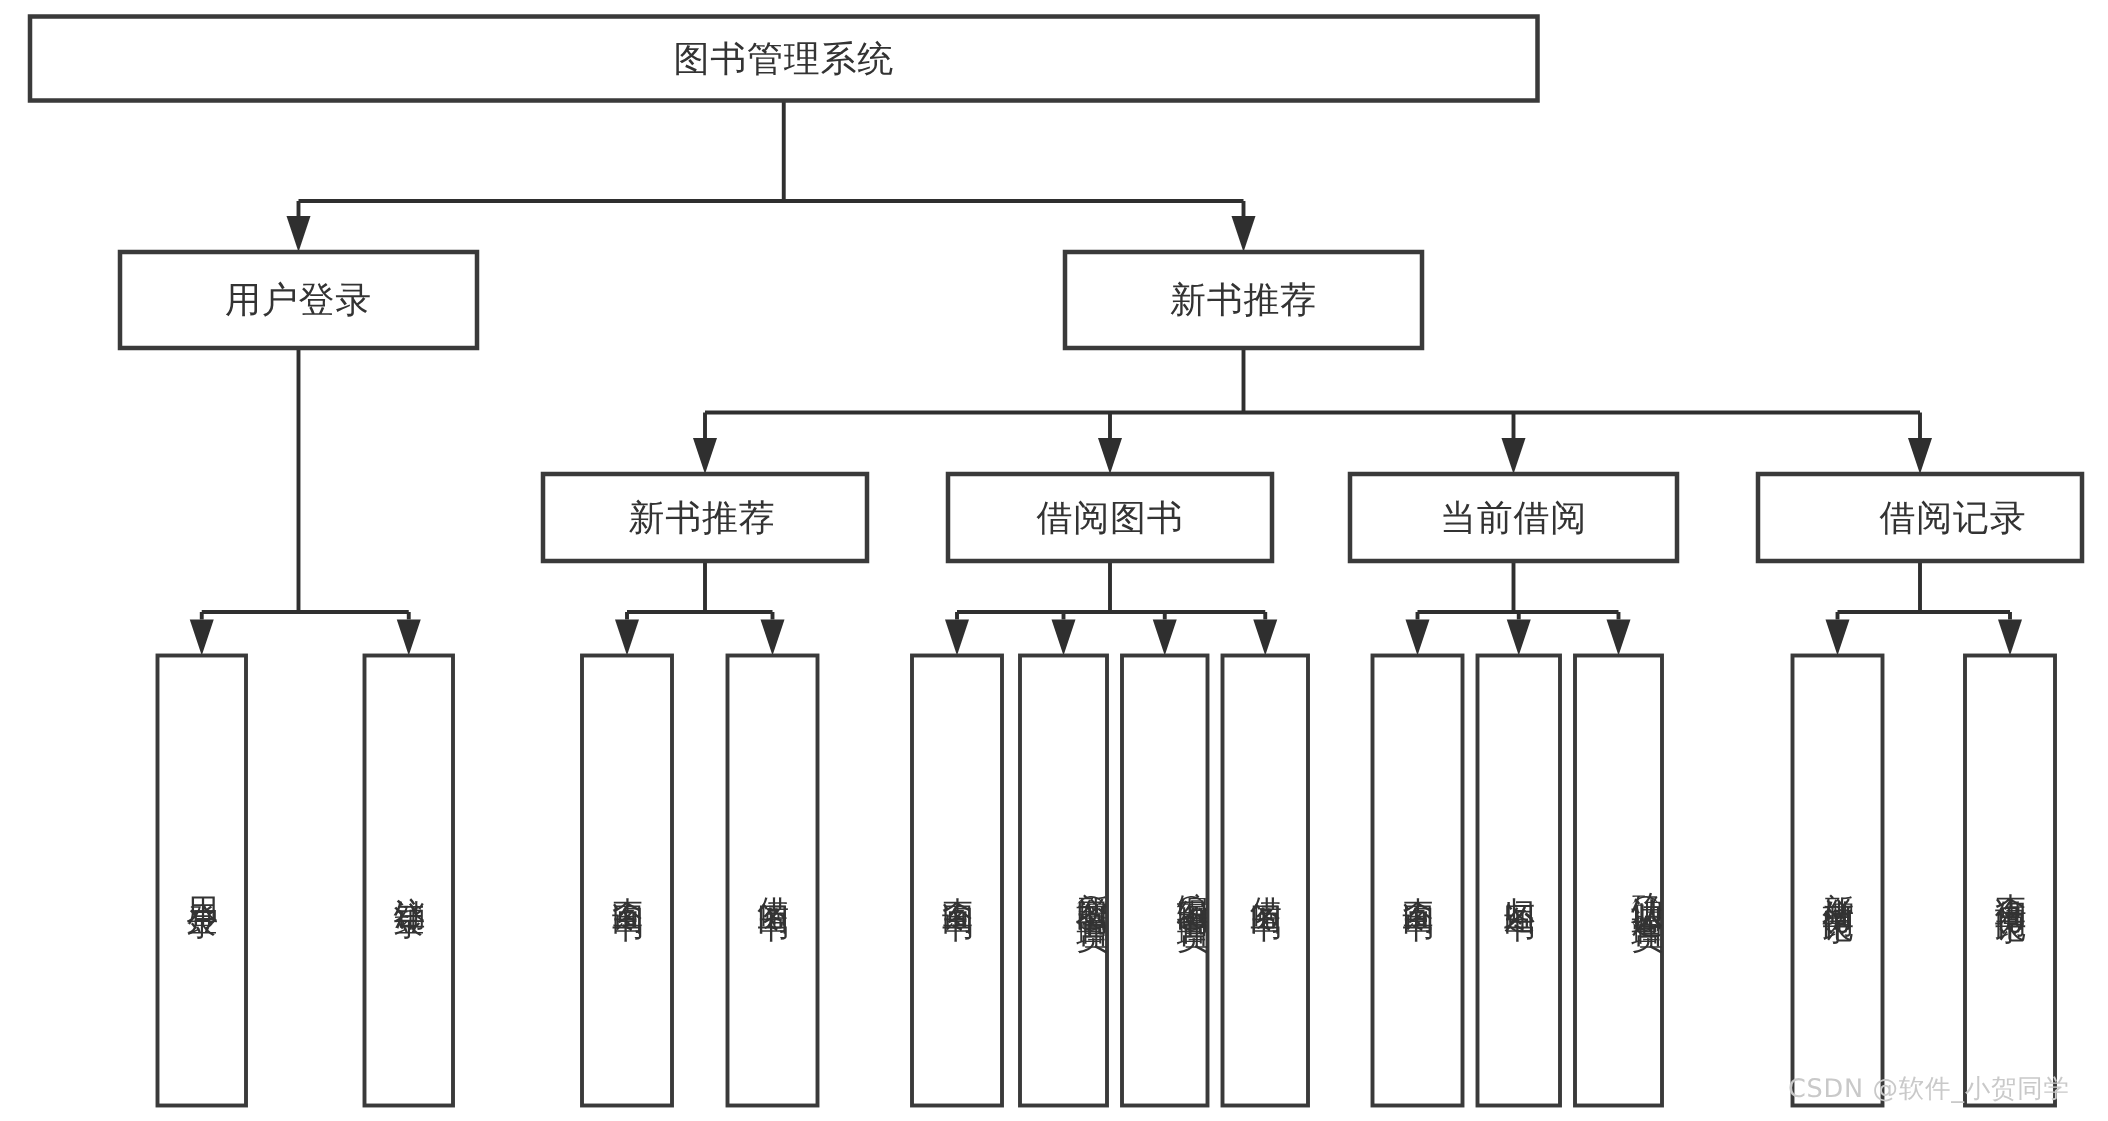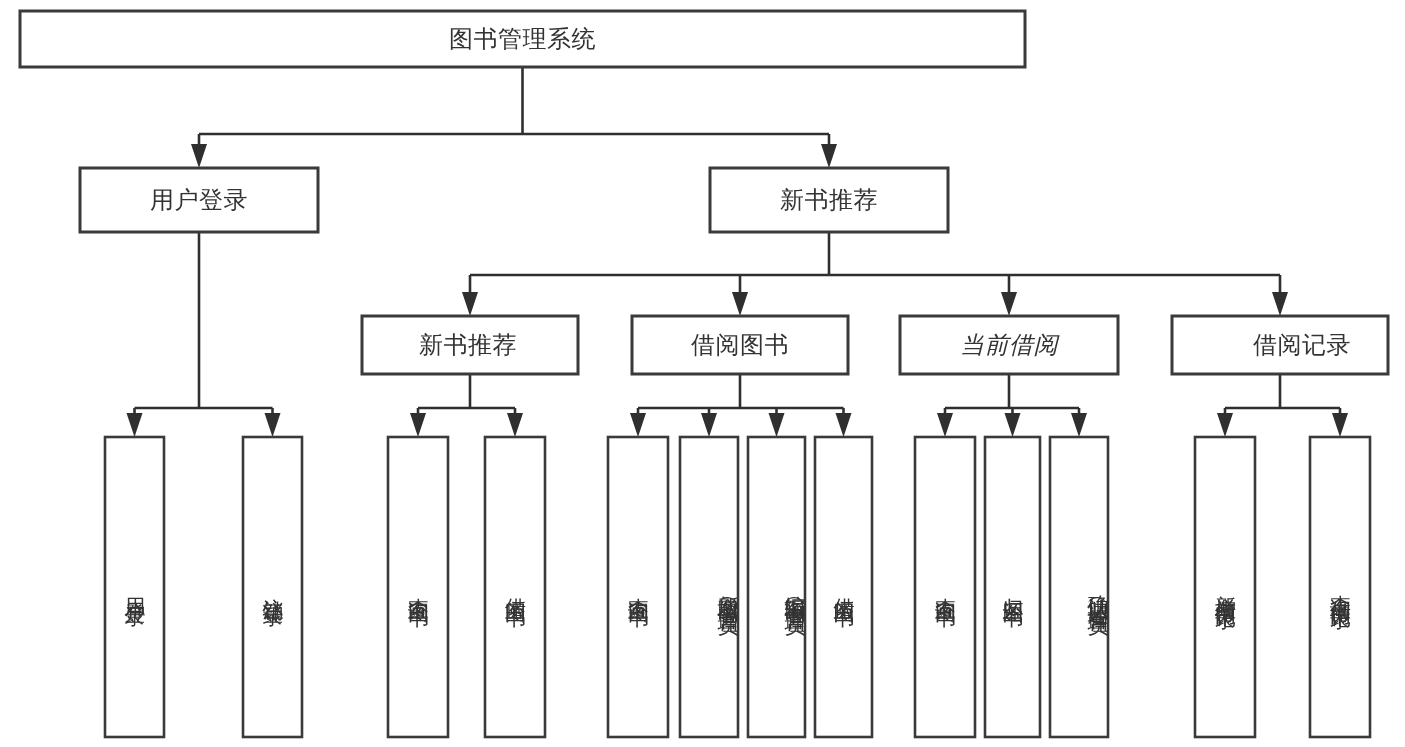--- a/index.html
+++ b/index.html
@@ -167,31 +167,32 @@
         <rect x="1310" y="437" width="60" height="300" class="node-box-thin"></rect>
       </g>
   </svg>
 
   <div id="labels">
       <div class="h-label" style="left: 20px; top: 11px; width: 1005px; height: 56px;">图书管理系统</div>
       <div class="h-label" style="left: 80px; top: 168px; width: 238px; height: 64px;">用户登录</div>
       <div class="h-label" style="left: 710px; top: 168px; width: 238px; height: 64px;">新书推荐</div>
       <div class="h-label" style="left: 362px; top: 316px; width: 212px; height: 58px;">新书推荐</div>
       <div class="h-label" style="left: 632px; top: 316px; width: 216px; height: 58px;">借阅图书</div>
-      <div class="h-label" style="left: 900px; top: 316px; width: 218px; height: 58px; font-style: italic;">当前借阅</div>
+      <div class="h-label" style="left: 900px; top: 316px; width: 218px; height: 58px;">当前借阅</div>
       <div class="h-label" style="left: 1172px; top: 316px; width: 260px; height: 58px;">借阅记录</div>
       <div class="v-label mid" style="left: 105px; top: 437px; width: 59px; height: 300px;">用户登录</div>
       <div class="v-label mid" style="left: 243px; top: 437px; width: 59px; height: 300px;">注销登录</div>
       <div class="v-label mid" style="left: 388px; top: 437px; width: 60px; height: 300px;">查询图书</div>
       <div class="v-label mid" style="left: 485px; top: 437px; width: 60px; height: 300px;">借阅图书</div>
       <div class="v-label mid" style="left: 608px; top: 437px; width: 60px; height: 300px;">查询图书</div>
       <div class="v-label" style="left: 680px; top: 445px; width: 58px; height: 292px;">新增图书（管理员）</div>
       <div class="v-label" style="left: 748px; top: 445px; width: 57px; height: 292px;">编辑图书（管理员）</div>
       <div class="v-label mid" style="left: 815px; top: 437px; width: 57px; height: 300px;">借阅图书</div>
       <div class="v-label mid" style="left: 915px; top: 437px; width: 60px; height: 300px;">查询图书</div>
       <div class="v-label mid" style="left: 985px; top: 437px; width: 55px; height: 300px;">归还图书</div>
       <div class="v-label" style="left: 1050px; top: 445px; width: 58px; height: 292px;">确认归还（管理员）</div>
       <div class="v-label mid" style="left: 1195px; top: 437px; width: 60px; height: 300px;">新增借阅记录</div>
       <div class="v-label mid" style="left: 1310px; top: 437px; width: 60px; height: 300px;">查询借阅记录</div>
     </div>
 
+  <div class="watermark" style="left:1192px; top:714px;">CSDN @软件_小贺同学</div>
 
 </div>
 
 </body></html>

